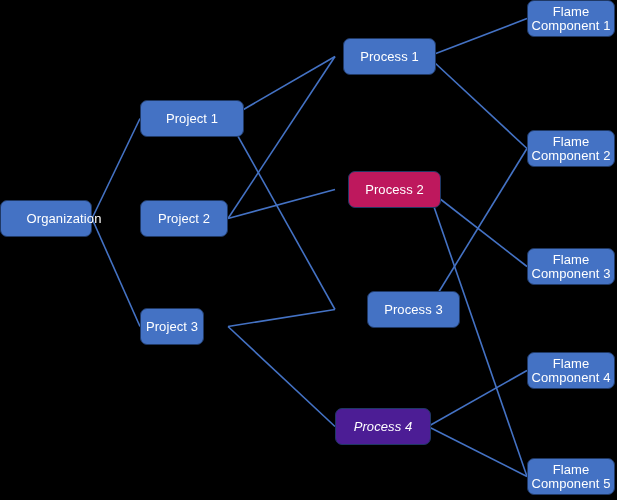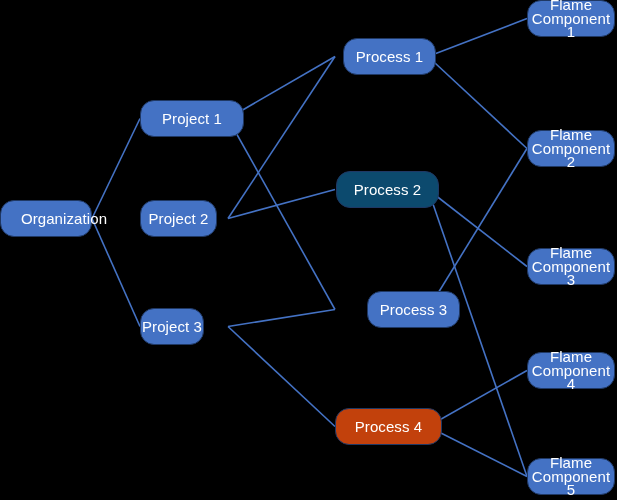--- a/index.html
+++ b/index.html
@@ -21,23 +21,23 @@
     top: 0;
     width: 617px;
     height: 500px;
     pointer-events: none;
   }
   .node {
     position: absolute;
     box-sizing: border-box;
     background: #4472C4;
     border: 1.4px solid #1F3864;
-    border-radius: 14px;
+    border-radius: 7px;
     color: #FFFFFF;
-    font-size: 15px;
+    font-size: 13px;
     line-height: 13.5px;
     font-weight: 400;
     display: flex;
     align-items: center;
     justify-content: center;
     text-align: center;
     letter-spacing: 0.1px;
     white-space: pre-line;
     z-index: 2;
     -webkit-font-smoothing: antialiased;
@@ -60,26 +60,26 @@
       <line x1="428" y1="56.5" x2="527" y2="148.5" stroke="#4472C4" stroke-width="1.6" shape-rendering="geometricPrecision"></line>
       <line x1="428" y1="189.5" x2="527" y2="266.5" stroke="#4472C4" stroke-width="1.6" shape-rendering="geometricPrecision"></line>
       <line x1="428" y1="189.5" x2="527" y2="476.5" stroke="#4472C4" stroke-width="1.6" shape-rendering="geometricPrecision"></line>
       <line x1="428" y1="309.5" x2="527" y2="148.5" stroke="#4472C4" stroke-width="1.6" shape-rendering="geometricPrecision"></line>
       <line x1="428" y1="426.5" x2="527" y2="370.5" stroke="#4472C4" stroke-width="1.6" shape-rendering="geometricPrecision"></line>
       <line x1="428" y1="426.5" x2="527" y2="476.5" stroke="#4472C4" stroke-width="1.6" shape-rendering="geometricPrecision"></line>
     </svg>
   <div id="node-layer">
       <div class="node" style="left: 0px; top: 200px; width: 92px; height: 37px; background: rgb(68, 114, 196); border-color: rgb(31, 56, 100); color: rgb(255, 255, 255); padding-left: 36px;">Organization</div>
       <div class="node" style="left: 140px; top: 100px; width: 104px; height: 37px; background: rgb(68, 114, 196); border-color: rgb(31, 56, 100); color: rgb(255, 255, 255);">Project 1</div>
-      <div class="node" style="left: 140px; top: 200px; width: 77px; height: 37px; background: rgb(68, 114, 196); border-color: rgb(31, 56, 100); color: rgb(255, 255, 255); text-align: right;">Project 2</div>
+      <div class="node" style="left: 140px; top: 200px; width: 88px; height: 37px; background: rgb(68, 114, 196); border-color: rgb(31, 56, 100); color: rgb(255, 255, 255); text-align: right;">Project 2</div>
       <div class="node" style="left: 140px; top: 308px; width: 64px; height: 37px; background: rgb(68, 114, 196); border-color: rgb(31, 56, 100); color: rgb(255, 255, 255);">Project 3</div>
       <div class="node" style="left: 343px; top: 38px; width: 93px; height: 37px; background: rgb(68, 114, 196); border-color: rgb(31, 56, 100); color: rgb(255, 255, 255);">Process 1</div>
-      <div class="node" style="left: 336px; top: 171px; width: 103px; height: 37px; background: #0c4a6e; border-color: rgb(31, 56, 100); color: rgb(255, 255, 255);">Process 2</div>
+      <div class="node" style="left: 348px; top: 171px; width: 93px; height: 37px; background: #be185d; border-color: rgb(31, 56, 100); color: rgb(255, 255, 255);">Process 2</div>
       <div class="node" style="left: 335px; top: 291px; width: 93px; height: 37px; background: rgb(68, 114, 196); border-color: rgb(31, 56, 100); color: rgb(255, 255, 255); margin-left: 32px;">Process 3</div>
-      <div class="node" style="left: 335px; top: 408px; width: 107px; height: 37px; background: #c2410c; border-color: rgb(31, 56, 100); color: rgb(255, 255, 255);">Process 4</div>
+      <div class="node" style="left: 335px; top: 408px; width: 96px; height: 37px; background: #4c1d95; border-color: rgb(31, 56, 100); color: rgb(255, 255, 255); font-style: italic;">Process 4</div>
       <div class="node" style="left: 527px; top: 0px; width: 88px; height: 37px; background: rgb(68, 114, 196); border-color: rgb(31, 56, 100); color: rgb(255, 255, 255);">Flame
 Component 1</div>
       <div class="node" style="left: 527px; top: 130px; width: 88px; height: 37px; background: rgb(68, 114, 196); border-color: rgb(31, 56, 100); color: rgb(255, 255, 255);">Flame
 Component 2</div>
       <div class="node" style="left: 527px; top: 248px; width: 88px; height: 37px; background: rgb(68, 114, 196); border-color: rgb(31, 56, 100); color: rgb(255, 255, 255);">Flame
 Component 3</div>
       <div class="node" style="left: 527px; top: 352px; width: 88px; height: 37px; background: rgb(68, 114, 196); border-color: rgb(31, 56, 100); color: rgb(255, 255, 255);">Flame
 Component 4</div>
       <div class="node" style="left: 527px; top: 458px; width: 88px; height: 37px; background: rgb(68, 114, 196); border-color: rgb(31, 56, 100); color: rgb(255, 255, 255);">Flame
 Component 5</div>

